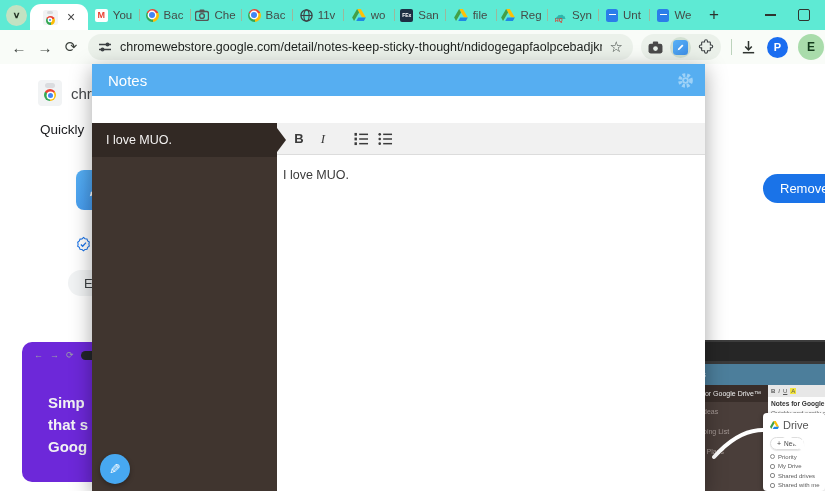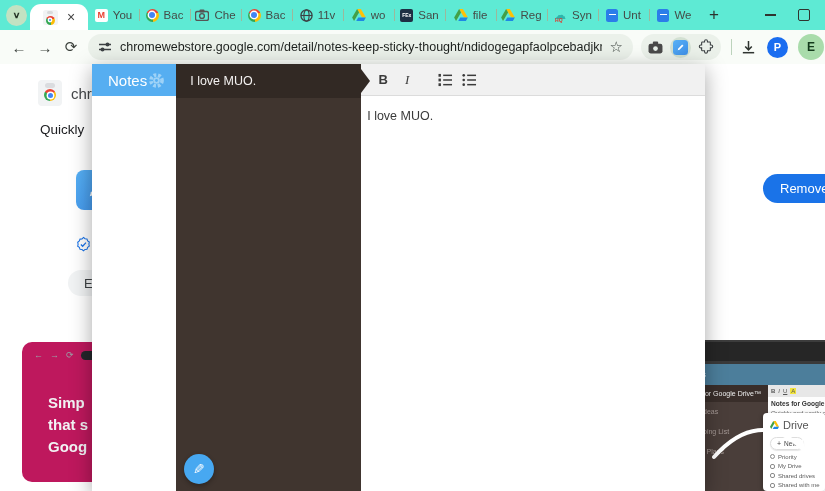--- a/index.html
+++ b/index.html
@@ -75,21 +75,21 @@
   .discover{position:absolute;left:40px;top:58px;font-size:13.5px;color:#202124;}
   .bigexticon{position:absolute;left:76px;top:106px;width:40px;height:40px;border-radius:8px;
     background:linear-gradient(135deg,#56b0f5,#3d8fe8);display:flex;align-items:center;justify-content:center;}
   .verified{position:absolute;left:75px;top:172px;width:17px;height:17px;}
   .expill{position:absolute;left:68px;top:206px;height:26px;border-radius:13px;background:#f1f3f4;
     display:flex;align-items:center;padding:0 16px;font-size:13px;color:#3c4043;width:60px;box-sizing:border-box;}
   .removebtn{position:absolute;left:763px;top:110px;height:29px;width:80px;background:#1a73e8;color:#fff;
     border:none;border-radius:16px;font-size:13px;font-family:inherit;padding-left:17px;text-align:left;}
 
   
-  .promoL{position:absolute;left:22px;top:278px;width:120px;height:140px;background:#be185d;border-radius:10px;}
+  .promoL{position:absolute;left:22px;top:278px;width:120px;height:140px;background:#6d28d9;border-radius:10px;}
   .pl-nav{position:absolute;left:12px;top:8px;display:flex;align-items:center;gap:7px;color:#9aa0a6;font-size:9px;}
   .pl-pill{width:42px;height:9px;border-radius:5px;background:#24262b;}
   .pl-lines{position:absolute;left:26px;top:50px;color:#f2f3f4;font-weight:bold;font-size:15px;line-height:22px;}
 
   
   .promoR{position:absolute;left:700px;top:276px;width:125px;height:151px;overflow:hidden;}
   .pr-band{position:absolute;left:0;top:0;width:100%;height:24px;background:#262626;border-top:2px solid #3c3c3c;box-sizing:border-box;}
   .pr-band::after{content:"";position:absolute;left:0;bottom:0;width:100%;height:3px;background:#3a3a3a;}
   .pr-blue{position:absolute;left:0;top:24px;width:100%;height:21px;background:#4c7e9b;color:#dbe7ee;
     font-size:8px;line-height:21px;padding-left:2px;box-sizing:border-box;}
@@ -106,25 +106,25 @@
   .dc-head{display:flex;align-items:center;gap:4px;margin:6px 0 0 7px;font-size:11px;color:#555;}
   .dc-new{display:inline-flex;align-items:center;gap:3px;margin:6px 0 0 7px;border:1px solid #ddd;border-radius:8px;
     padding:2px 6px;font-size:6.5px;color:#444;box-shadow:0 1px 1px rgba(0,0,0,.1);}
   .dc-new::before{content:"+";font-size:7px;}
   .dc-item{display:flex;align-items:center;gap:3px;font-size:6px;color:#5c5c5c;margin:3.5px 0 0 7px;white-space:nowrap;}
   .dc-dot{width:5px;height:5px;border:1px solid #8b8b8b;border-radius:2px;flex:none;box-sizing:border-box;}
   .pr-arrow{position:absolute;left:0;top:0;pointer-events:none;}
 
   
   .popup{position:absolute;left:92px;top:64px;width:613px;height:427px;z-index:10;
-    box-shadow:0 5px 20px rgba(0,0,0,.35);display:flex;flex-direction:row;background:#fff;}
+    box-shadow:0 5px 20px rgba(0,0,0,.35);display:flex;flex-direction:column;background:#fff;}
   .pop-head{height:32px;background:#56aef1;display:flex;align-items:center;justify-content:space-between;
     padding:0 10px 0 16px;flex:none;}
   .pop-title{color:#fff;font-size:15px;}
-  .pop-body{flex:1;display:flex;min-height:0;}
+  .pop-body{flex:1;display:flex;min-height:0;margin-top:27px;}
   .pop-side{width:185px;background:#40352f;position:relative;flex:none;}
   .noterow{height:34px;background:#32292465;background:#322924;color:#f4f2f1;font-size:12.5px;
     display:flex;align-items:center;padding-left:14px;position:relative;}
   .notch{position:absolute;right:-9px;top:5px;width:0;height:0;border-top:12px solid transparent;
     border-bottom:12px solid transparent;border-left:9px solid #322924;}
   .fab{position:absolute;left:8px;bottom:7px;width:30px;height:30px;border-radius:50%;background:#47a8f1;
     box-shadow:0 2px 5px rgba(0,0,0,.3);display:flex;align-items:center;justify-content:center;}
   .fab::before{content:"✎";color:#fff;font-size:14px;transform:scaleX(-1) rotate(0deg);}
   .pop-main{flex:1;display:flex;flex-direction:column;min-width:0;}
   .pop-toolbar{height:31px;background:#f1f1f1;border-bottom:1px solid #dcdcdc;display:flex;align-items:center;

